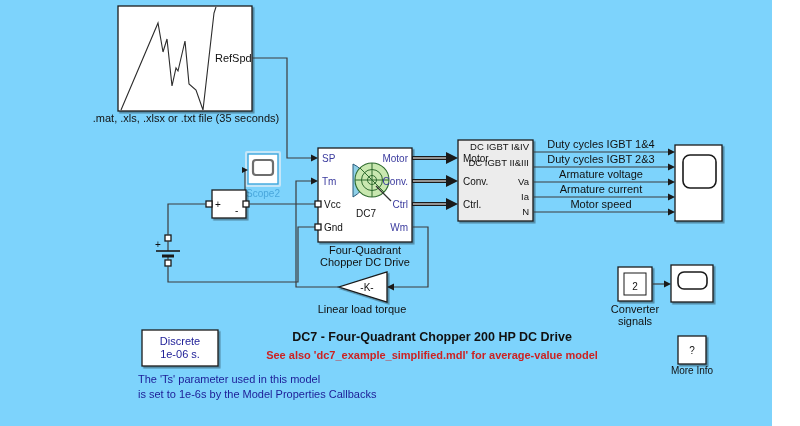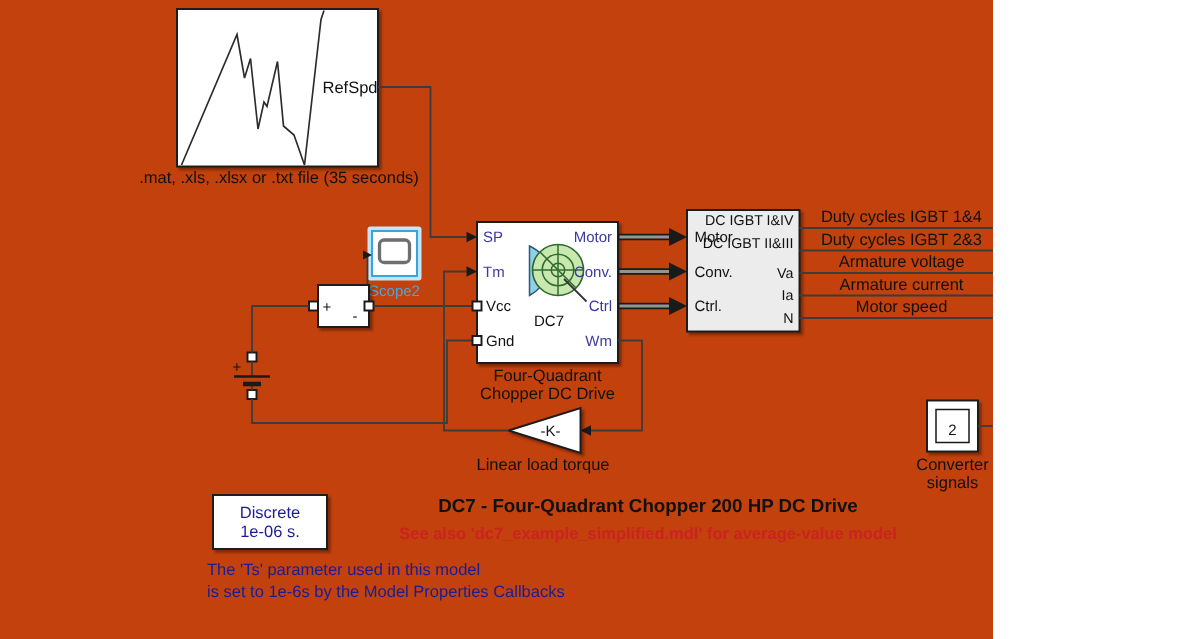--- a/index.html
+++ b/index.html
@@ -1,16 +1,16 @@
 <!DOCTYPE html>
 <html><head>
 <meta charset="utf-8">
 <style>
   html,body { margin:0; padding:0; background:#ffffff; }
-  .canvas { position:relative; width:662px; height:426px; background:#c2410c; overflow:hidden; }
+  .canvas { position:relative; width:772px; height:426px; background:#7dd3fc; overflow:hidden; }
   svg text { font-family:"Liberation Sans","DejaVu Sans",sans-serif; fill:#111; }
   .blk  { fill:#ffffff; stroke:#1a1a1a; stroke-width:1.3; }
   .gblk { fill:#ececec; stroke:#1a1a1a; stroke-width:1.3; }
   .wire { stroke:#3c3c3c; stroke-width:1.2; fill:none; }
   .bus  { stroke:#1a1a1a; stroke-width:4.2; fill:none; }
   .busi { stroke:#949494; stroke-width:2.0; fill:none; }
   .ah   { fill:#1a1a1a; stroke:none; }
   .port { fill:#ffffff; stroke:#1a1a1a; stroke-width:1.3; }
   .f95  { font-size:9.5px; }
   .f10  { font-size:10px; }

